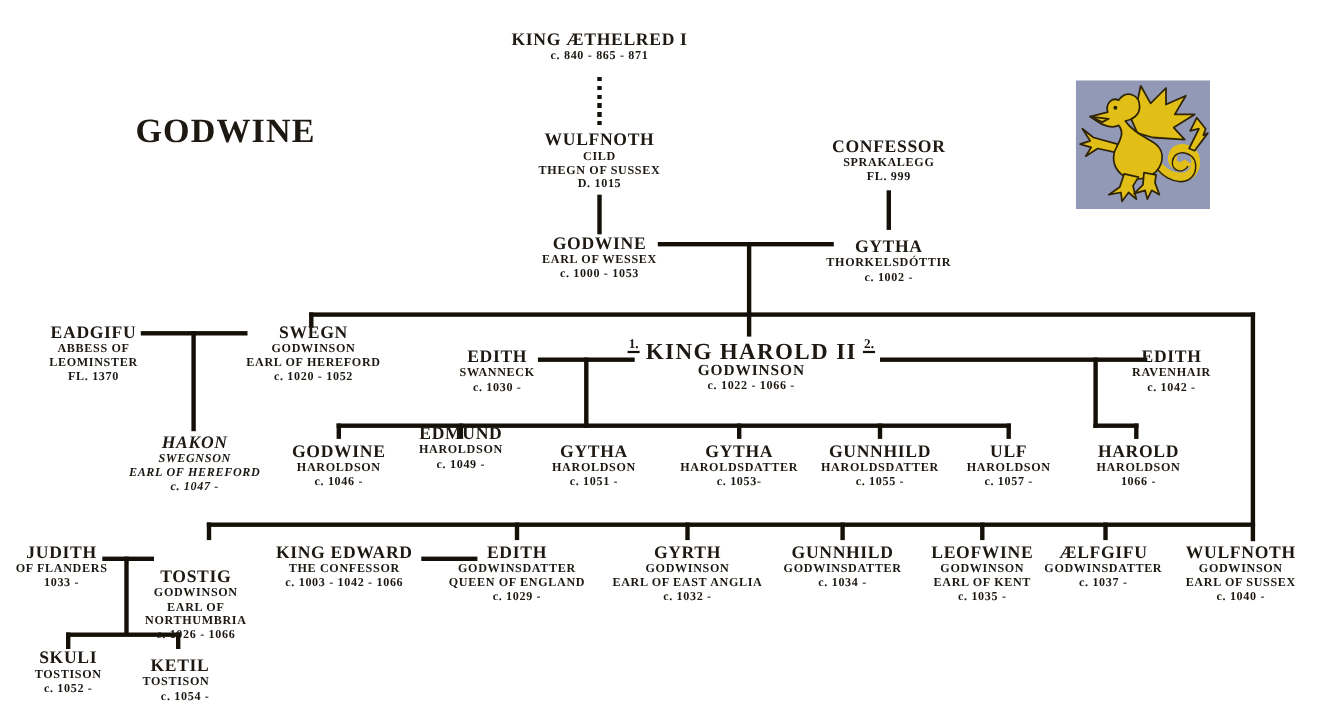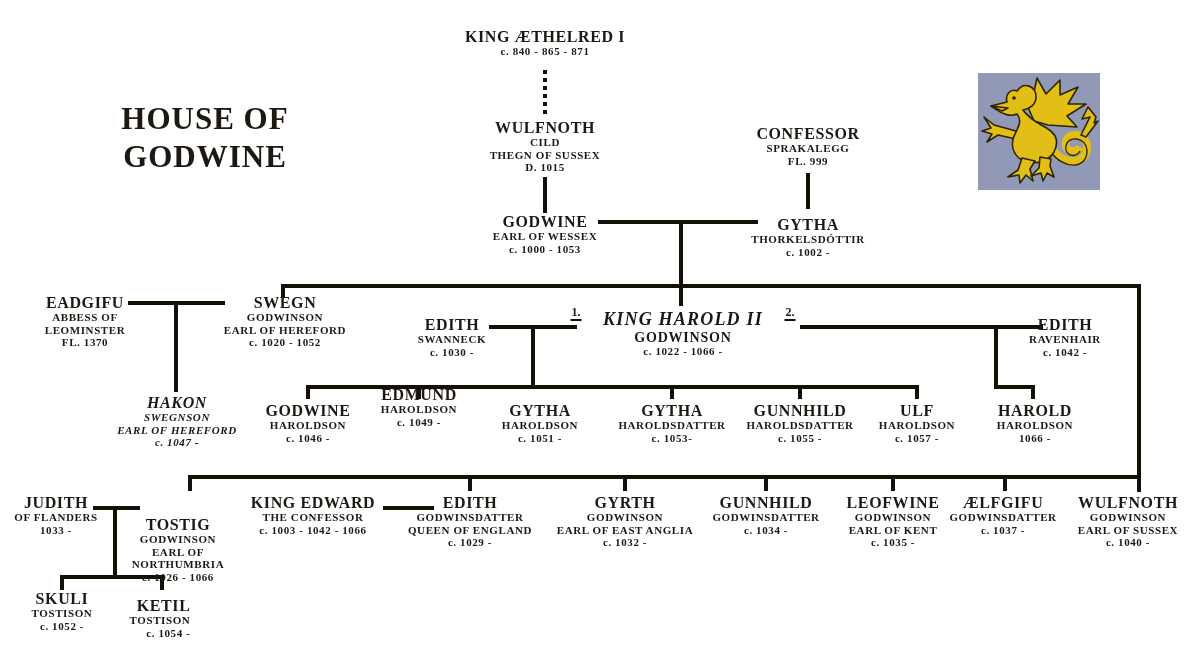--- a/index.html
+++ b/index.html
@@ -10,40 +10,39 @@
   .chart-title{
     position:absolute;left:205px;top:100px;transform:translateX(-50%);
     text-align:center;font-weight:bold;font-size:31px;line-height:38px;letter-spacing:1px;
     white-space:nowrap;
   }
   .person{
     position:absolute;transform:translateX(-50%);text-align:center;white-space:nowrap;
     font-weight:bold;
   }
   .p-name{font-size:16px;line-height:17px;letter-spacing:0.6px;}
-  .p-xl{font-size:18px;line-height:22px;letter-spacing:1.2px;font-style:italic;}
+  .p-xl{font-size:21px;line-height:22px;letter-spacing:1.2px;}
   .p-md{font-size:14px;line-height:15px;letter-spacing:0.8px;}
   .p-sub{font-size:11px;line-height:12.5px;letter-spacing:0.6px;}
   .seg{position:absolute;background:#141008;}
   .seg.h{height:4px;}
   .seg.v{width:4px;}
   .seg.dv{width:4px;background:repeating-linear-gradient(to bottom,#141008 0 4px,transparent 4px 8px);}
   .marker{
     position:absolute;transform:translateX(-50%);font-weight:bold;font-size:12px;line-height:12px;
     border-bottom:2px solid #141008;padding:0 1px 1px 1px;
   }
   .emblem{position:absolute;left:978px;top:73px;width:122px;height:117px;}
 </style>
 </head>
 <body>
 
 <div class="canvas">
 
   <div class="chart-title">
-    <div>HOUSE OF</div>
     <div>GODWINE</div>
   </div>
 
   <svg class="emblem" viewBox="0 0 122 117" aria-hidden="true">
     <rect width="122" height="117" fill="#9299b6"></rect>
     <g stroke="#2e2405" stroke-width="1.6" stroke-linejoin="round" fill="#e2bf17">
 
       <path d="M56,48 L42,16 L55,24 L59,5 L68,21 L82,7 L82,22 L100,14 L90,31 L108,31 L89,43 L99,54 L70,52 Z"></path>
 
       <path d="M72,74 C86,94 110,92 109,73 C108,60 90,58 88,69 C86,78 97,82 102,74" fill="none" stroke="#e2bf17" stroke-width="8"></path>

